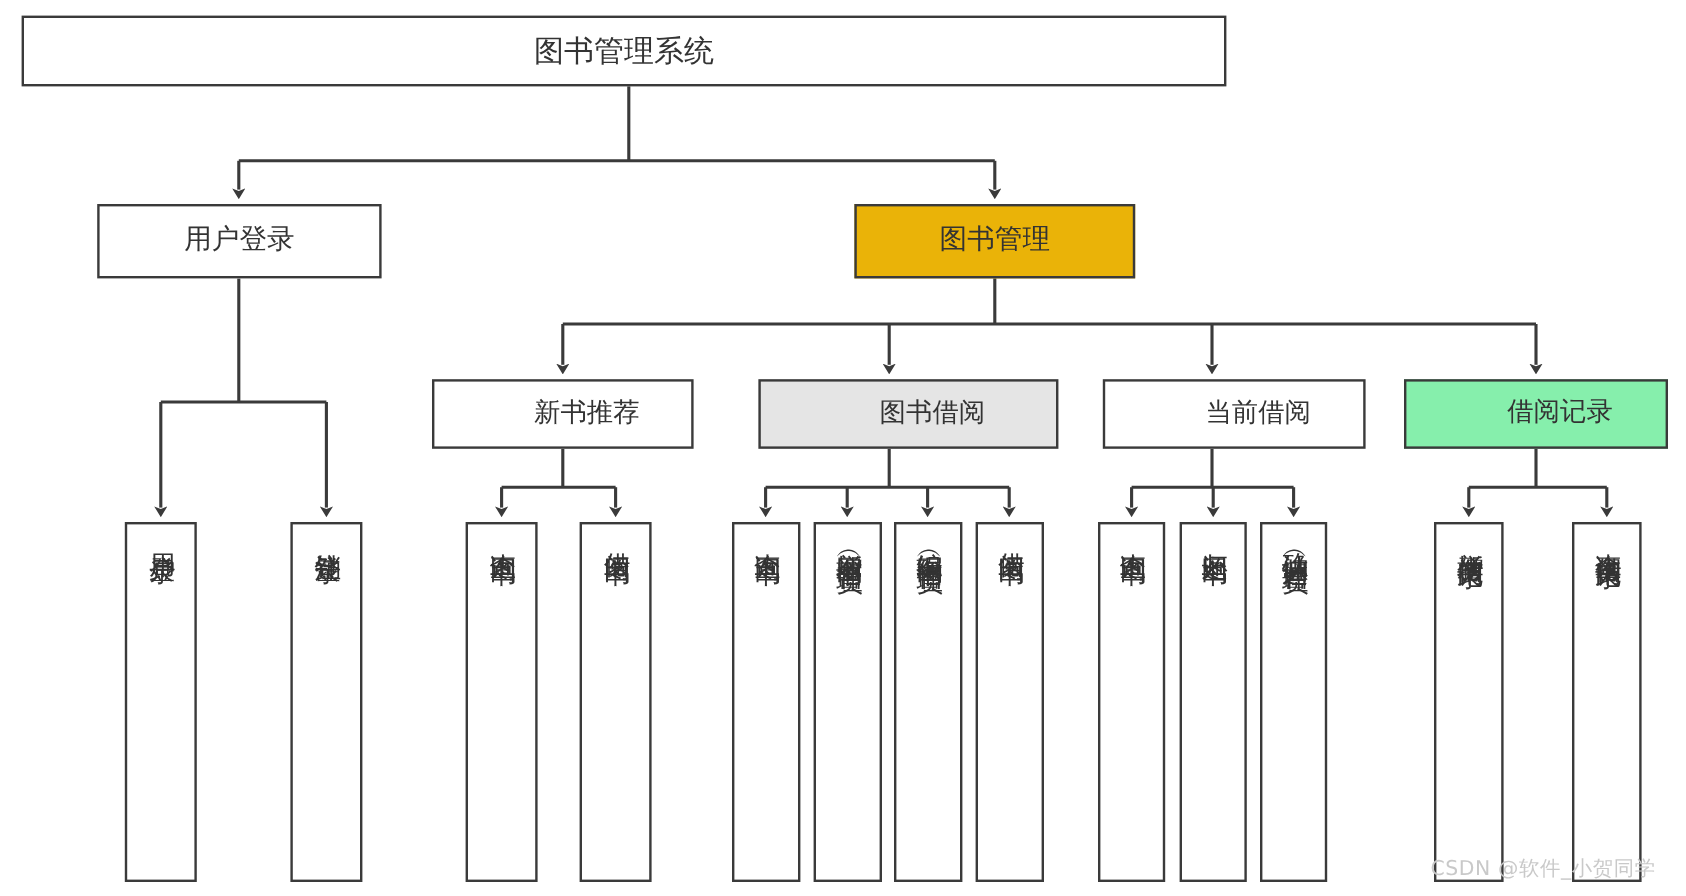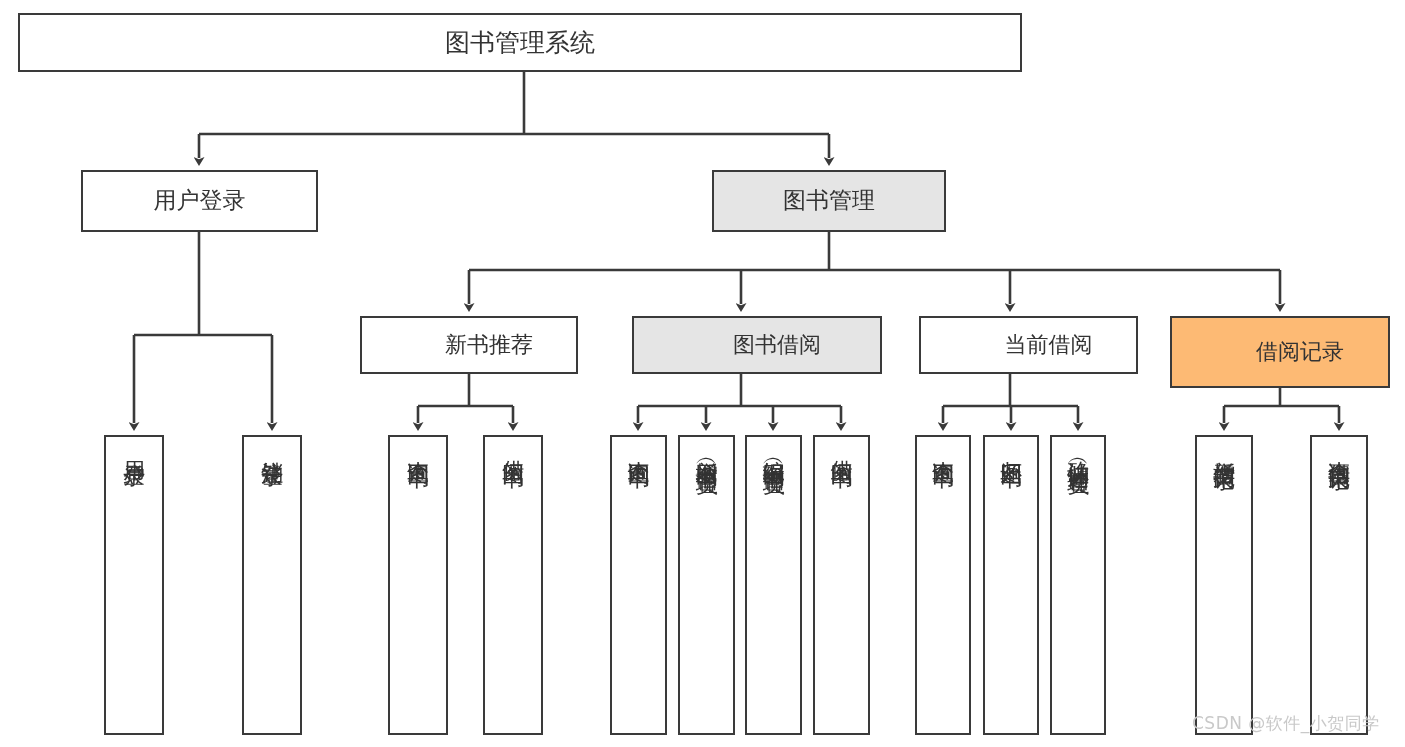--- a/index.html
+++ b/index.html
@@ -122,34 +122,34 @@
     </g>
   </svg>
 
   <div class="node node-root" style="left: 18px; top: 13px; width: 1004px; height: 59px; border-color: rgb(58, 58, 58); color: rgb(51, 51, 51); background: rgb(255, 255, 255);">
     <span>图书管理系统</span>
   </div>
 
   <div class="node node-l1" style="left: 81px; top: 170px; width: 237px; height: 62px; border-color: rgb(58, 58, 58); color: rgb(51, 51, 51); background: rgb(255, 255, 255);">
     <span>用户登录</span>
   </div>
-  <div class="node node-l1" style="left: 712px; top: 170px; width: 234px; height: 62px; border-color: rgb(58, 58, 58); color: rgb(51, 51, 51); background: #e5e5e5;">
+  <div class="node node-l1" style="left: 712px; top: 170px; width: 234px; height: 62px; border-color: rgb(58, 58, 58); color: rgb(51, 51, 51); background: #eab308;">
     <span>图书管理</span>
   </div>
 
   <div class="node node-l2" style="left: 360px; top: 316px; width: 218px; height: 58px; border-color: rgb(58, 58, 58); color: rgb(51, 51, 51); background: rgb(255, 255, 255);">
     <span>新书推荐</span>
   </div>
   <div class="node node-l2" style="left: 632px; top: 316px; width: 250px; height: 58px; border-color: rgb(58, 58, 58); color: rgb(51, 51, 51); background: #e5e5e5;">
     <span>图书借阅</span>
   </div>
   <div class="node node-l2" style="left: 919px; top: 316px; width: 219px; height: 58px; border-color: rgb(58, 58, 58); color: rgb(51, 51, 51); background: rgb(255, 255, 255);">
     <span>当前借阅</span>
   </div>
-  <div class="node node-l2" style="left: 1170px; top: 316px; width: 220px; height: 72px; border-color: rgb(58, 58, 58); color: rgb(51, 51, 51); background: #fdba74;">
+  <div class="node node-l2" style="left: 1170px; top: 316px; width: 220px; height: 58px; border-color: rgb(58, 58, 58); color: rgb(51, 51, 51); background: #86efac; font-family: Liberation Mono, monospace;">
     <span>借阅记录</span>
   </div>
 
   <div class="node node-leaf" style="left: 104px; top: 435px; width: 60px; height: 300px; border-color: rgb(58, 58, 58); color: rgb(51, 51, 51); background: rgb(255, 255, 255);">
     <span class="vtext">用户登录</span>
   </div>
   <div class="node node-leaf" style="left: 242px; top: 435px; width: 60px; height: 300px; border-color: rgb(58, 58, 58); color: rgb(51, 51, 51); background: rgb(255, 255, 255);">
     <span class="vtext">注销登录</span>
   </div>
   <div class="node node-leaf" style="left: 388px; top: 435px; width: 60px; height: 300px; border-color: rgb(58, 58, 58); color: rgb(51, 51, 51); background: rgb(255, 255, 255);">

